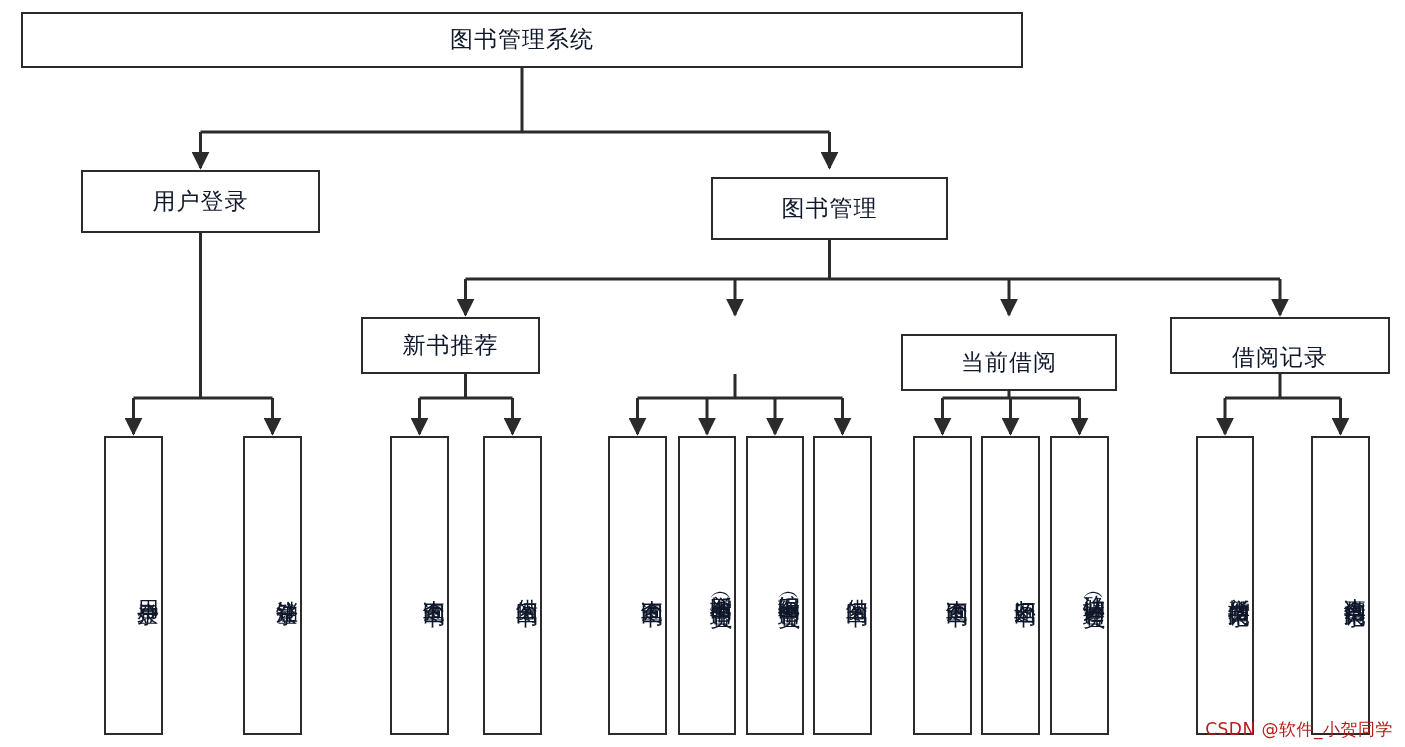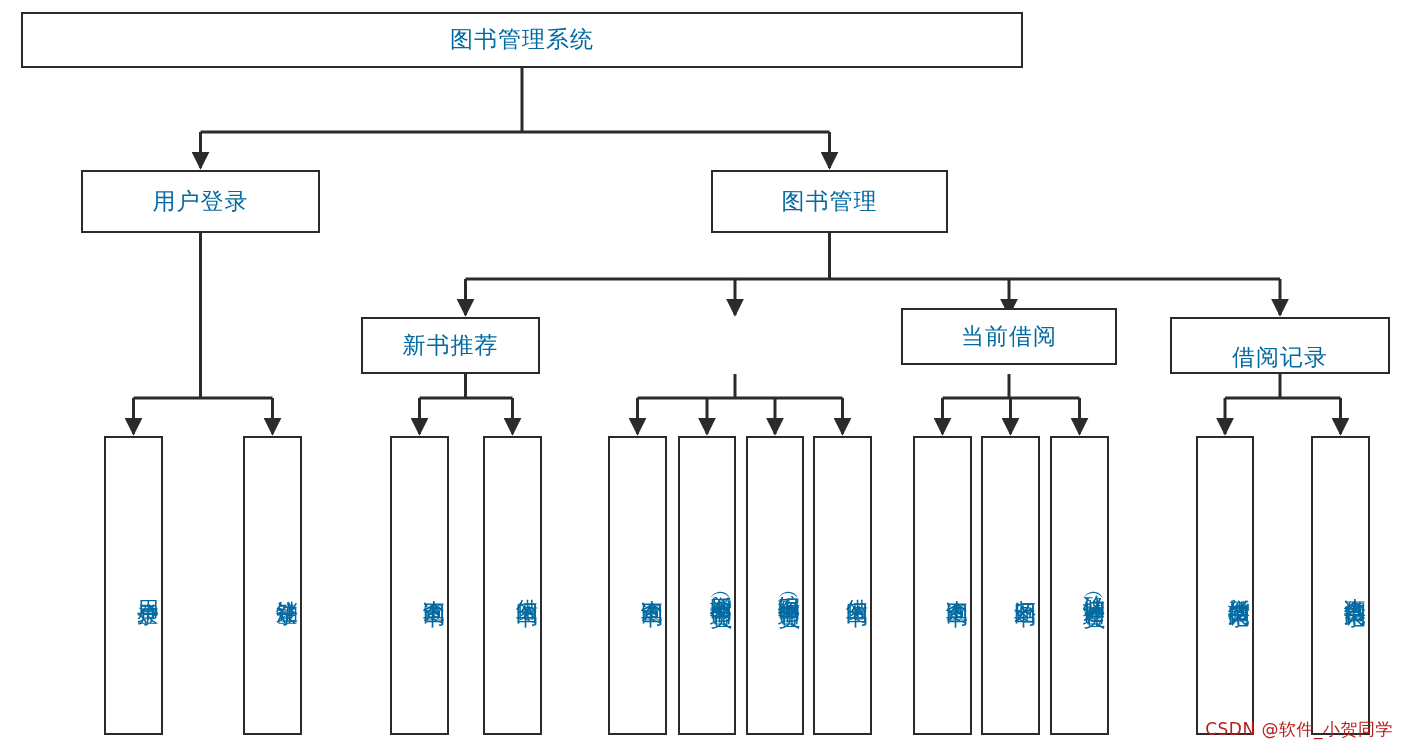--- a/index.html
+++ b/index.html
@@ -25,21 +25,21 @@
     height: 747px;
   }
   .node {
     position: absolute;
     box-sizing: border-box;
     border: 2px solid #2b2b2b;
     background: #ffffff;
     display: flex;
     align-items: center;
     justify-content: center;
-    color: #0369a1;
+    color: #0f172a;
   }
   .node-h {
     font-size: 23px;
     letter-spacing: 1px;
     line-height: 1.2;
     white-space: nowrap;
   }
   .node-v {
     font-size: 22px;
     writing-mode: vertical-rl;
@@ -114,28 +114,28 @@
       </g>
   </svg>
 
   <div class="node node-h" style="left: 21px; top: 12px; width: 1002px; height: 56px;">
       <span>图书管理系统</span>
     </div>
 
   <div class="node node-h" style="left: 81px; top: 170px; width: 239px; height: 63px;">
       <span>用户登录</span>
     </div>
-  <div class="node node-h" style="left: 711px; top: 170px; width: 237px; height: 63px;">
+  <div class="node node-h" style="left: 711px; top: 177px; width: 237px; height: 63px;">
       <span>图书管理</span>
     </div>
 
   <div class="node node-h" style="left: 361px; top: 317px; width: 179px; height: 57px;">
       <span>新书推荐</span>
     </div>
-  <div class="node node-h" style="left: 901px; top: 308px; width: 216px; height: 57px;">
+  <div class="node node-h" style="left: 901px; top: 334px; width: 216px; height: 57px;">
       <span>当前借阅</span>
     </div>
   <div class="node node-h" style="left: 1170px; top: 317px; width: 220px; height: 57px; align-items: flex-end;">
       <span>借阅记录</span>
     </div>
 
   <div class="node node-v" style="left: 104px; top: 436px; width: 59px; height: 299px;">
       <span>用户登录</span>
     </div>
   <div class="node node-v" style="left: 243px; top: 436px; width: 59px; height: 299px;">

